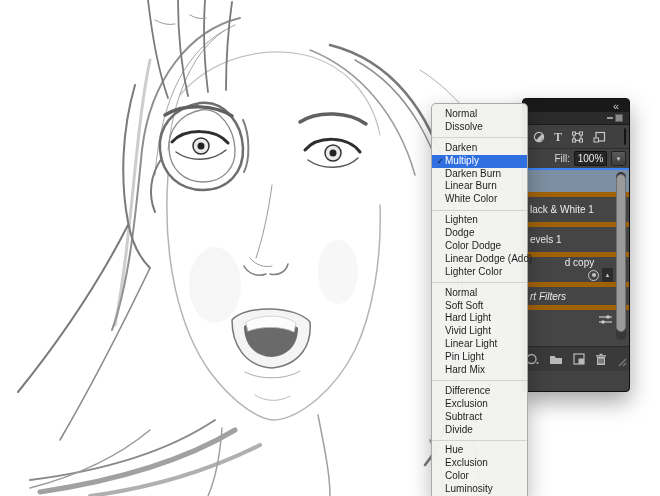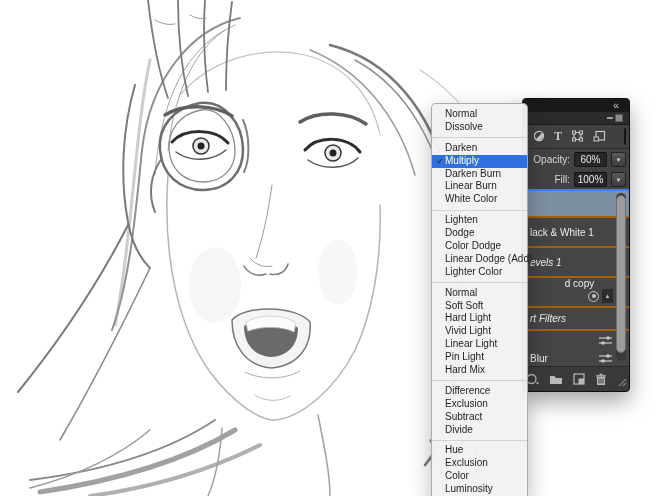--- a/index.html
+++ b/index.html
@@ -32,24 +32,24 @@
   .val-row{height:22px;display:flex;align-items:center;justify-content:flex-end;gap:4px;
            padding-right:3px;background:#424242;}
   .val-row.fill-row{height:21px;border-bottom:2px solid #3b82f6;}
   .val-label{color:#d8d8d8;}
   .val-box{width:33px;height:15px;background:#272727;border:1px solid #161616;border-top-color:#0e0e0e;
            border-radius:2px;color:#ececec;display:flex;align-items:center;justify-content:center;}
   .drop-btn{width:15px;height:15px;background:linear-gradient(#5a5a5a,#3c3c3c);border:1px solid #222;
             border-radius:2px;color:#d0d0d0;font-size:7px;display:flex;align-items:center;
             justify-content:center;cursor:pointer;}
   .layer-list{position:relative;height:176px;background:#454545;overflow:hidden;}
-  .layer-row{display:flex;align-items:center;padding-left:7px;border-bottom:2px solid #a16207;
+  .layer-row{display:flex;align-items:center;padding-left:7px;border-bottom:5px solid #a16207;
              color:#ececec;background:#454545;}
   .layer-row.sel{background:var(--layer-selected,#7d8fa2);}
-  .lr-0{height:27px;} .lr-1{height:30px;} .lr-2{height:30px;font-style:italic;} .lr-3{height:30px;flex-direction:column;}
+  .lr-0{height:27px;} .lr-1{height:30px;} .lr-2{height:30px;} .lr-3{height:30px;flex-direction:column;}
   .lr-4{height:23px;font-style:italic;} .lr-5{height:18px;border-bottom:none;} .lr-6{height:18px;border-bottom:none;}
   .row-right{margin-left:auto;display:flex;align-items:center;gap:3px;margin-right:16px;}
   .so-badge{width:11px;height:11px;border:1.5px solid #c6c6c6;border-radius:50%;display:flex;
             align-items:center;justify-content:center;}
   .so-badge i{width:4px;height:4px;background:#c6c6c6;border-radius:50%;display:block;}
   .chev{width:11px;height:14px;background:#2c2c2c;color:#c9c9c9;font-size:6px;display:flex;
         align-items:center;justify-content:center;cursor:pointer;}
   .sb-track{position:absolute;right:3px;top:2px;width:10px;height:168px;background:#383838;
             border-radius:5px;}
   .sb-thumb{position:absolute;right:3px;top:4px;width:10px;height:158px;background:#9b9b9b;
@@ -181,25 +181,20 @@
           <rect x="1" y="7" width="4.5" height="4" fill="#404040" stroke="#c8c8c8" stroke-width="1"></rect>
         </svg>
       </span>
       <span class="grow"></span>
       <span class="toggle">
         <span class="top"></span>
         <span class="bot"></span>
       </span>
     </div>
 
-    <div class="val-row">
-      <span class="val-label">Opacity:</span>
-      <span class="val-box">60%</span>
-      <span class="drop-btn">▾</span>
-    </div>
 
     <div class="val-row fill-row">
       <span class="val-label">Fill:</span>
       <span class="val-box">100%</span>
       <span class="drop-btn">▾</span>
     </div>
 
     <div class="layer-list">
       <div class="layer-row sel lr-0"></div>
       <div class="layer-row lr-1">
@@ -223,31 +218,20 @@
       <div class="layer-row lr-5">
         <span class="row-right">
           <svg width="15" height="11" viewBox="0 0 15 11">
             <line x1="1" y1="3" x2="14" y2="3" stroke="#c9c9c9" stroke-width="1.2"></line>
             <circle cx="10" cy="3" r="1.8" fill="#c9c9c9"></circle>
             <line x1="1" y1="8" x2="14" y2="8" stroke="#c9c9c9" stroke-width="1.2"></line>
             <circle cx="5" cy="8" r="1.8" fill="#c9c9c9"></circle>
           </svg>
         </span>
       </div>
-      <div class="layer-row lr-6">
-        <span>Blur</span>
-        <span class="row-right">
-          <svg width="15" height="11" viewBox="0 0 15 11">
-            <line x1="1" y1="3" x2="14" y2="3" stroke="#c9c9c9" stroke-width="1.2"></line>
-            <circle cx="10" cy="3" r="1.8" fill="#c9c9c9"></circle>
-            <line x1="1" y1="8" x2="14" y2="8" stroke="#c9c9c9" stroke-width="1.2"></line>
-            <circle cx="5" cy="8" r="1.8" fill="#c9c9c9"></circle>
-          </svg>
-        </span>
-      </div>
       <div class="sb-track"></div>
       <div class="sb-thumb"></div>
     </div>
 
     <div class="bottom-bar">
       <span class="bicon">
         <svg width="13" height="13" viewBox="0 0 13 13">
           <circle cx="5.5" cy="6" r="4.5" fill="none" stroke="#b9b9b9" stroke-width="1.3"></circle>
           <circle cx="11.5" cy="10" r="1.1" fill="#b9b9b9"></circle>
         </svg>

